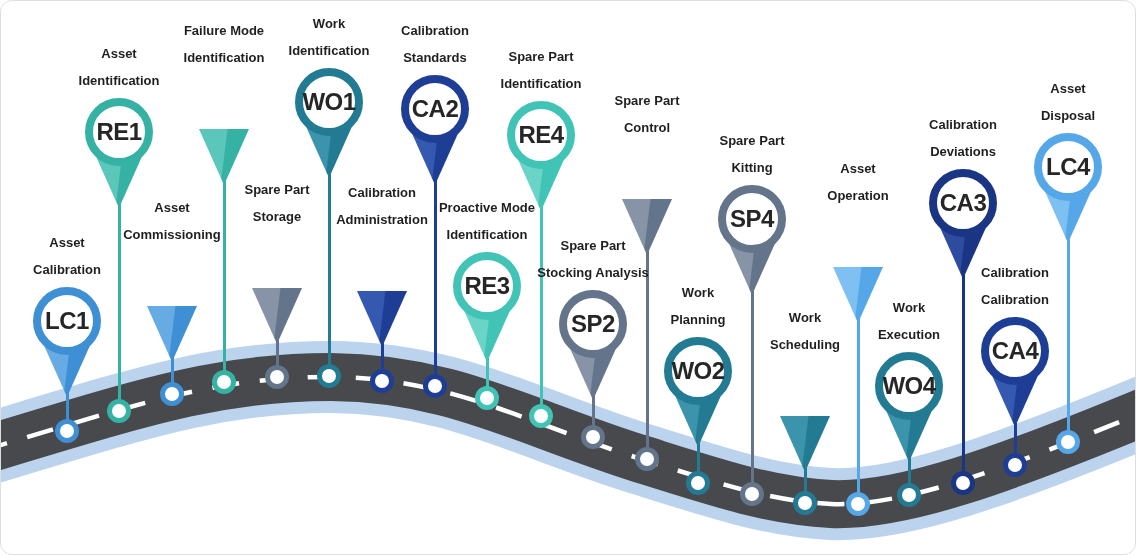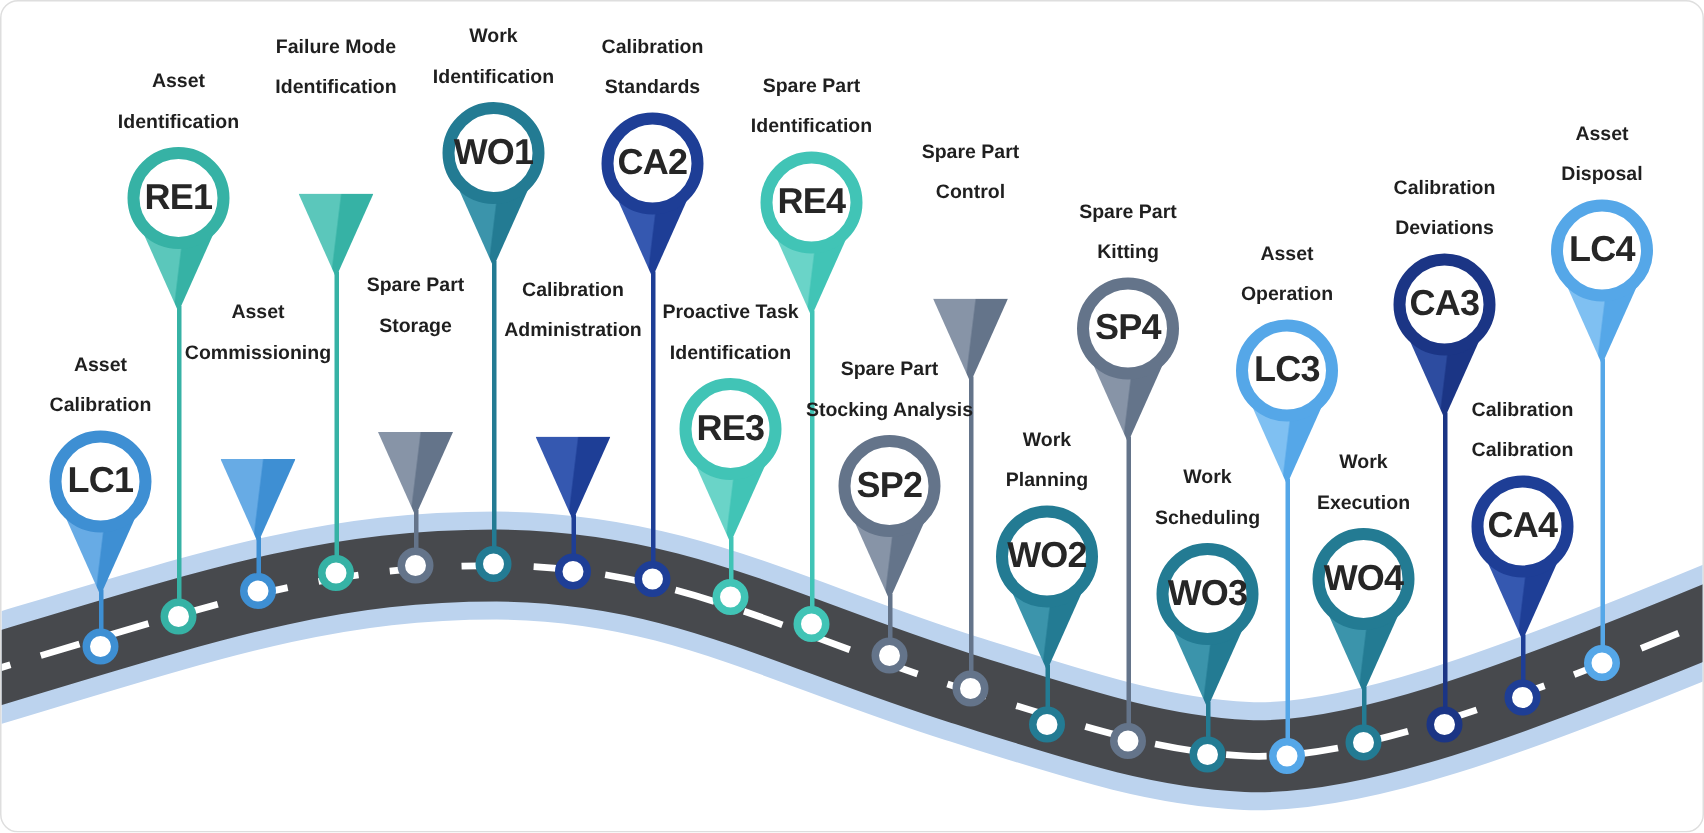--- a/index.html
+++ b/index.html
@@ -174,21 +174,21 @@
         </div>
       </div>
         <div class="milestone" style="--x: 486px; --pin-y: 285px; --ring-y: 397px; --c: #41C4B6; --cl: #6AD4C8;">
         <div class="pin-stem"></div>
         <div class="road-ring"></div>
         <div class="pin-tail"></div>
         <div class="pin-circle">
           <span class="pin-code">RE3</span>
         </div>
         <div class="pin-label">
-          <span>Proactive Task</span>
+          <span>Proactive Mode</span>
           <span>Identification</span>
         </div>
       </div>
         <div class="milestone" style="--x: 540px; --pin-y: 134px; --ring-y: 415px; --c: #41C4B6; --cl: #6AD4C8;">
         <div class="pin-stem"></div>
         <div class="road-ring"></div>
         <div class="pin-tail"></div>
         <div class="pin-circle">
           <span class="pin-code">RE4</span>
         </div>
@@ -239,35 +239,29 @@
         </div>
         <div class="pin-label">
           <span>Spare Part</span>
           <span>Kitting</span>
         </div>
       </div>
         <div class="milestone" style="--x: 804px; --pin-y: 395px; --ring-y: 502px; --c: #237B93; --cl: #3B94AB;">
         <div class="pin-stem"></div>
         <div class="road-ring"></div>
         <div class="pin-tail"></div>
-        <div class="pin-circle">
-          <span class="pin-code">WO3</span>
-        </div>
         <div class="pin-label">
           <span>Work</span>
           <span>Scheduling</span>
         </div>
       </div>
         <div class="milestone" style="--x: 857px; --pin-y: 246px; --ring-y: 503px; --c: #55A7E8; --cl: #7FC0F2;">
         <div class="pin-stem"></div>
         <div class="road-ring"></div>
         <div class="pin-tail"></div>
-        <div class="pin-circle">
-          <span class="pin-code">LC3</span>
-        </div>
         <div class="pin-label">
           <span>Asset</span>
           <span>Operation</span>
         </div>
       </div>
         <div class="milestone" style="--x: 908px; --pin-y: 385px; --ring-y: 494px; --c: #237B93; --cl: #3B94AB;">
         <div class="pin-stem"></div>
         <div class="road-ring"></div>
         <div class="pin-tail"></div>
         <div class="pin-circle">

